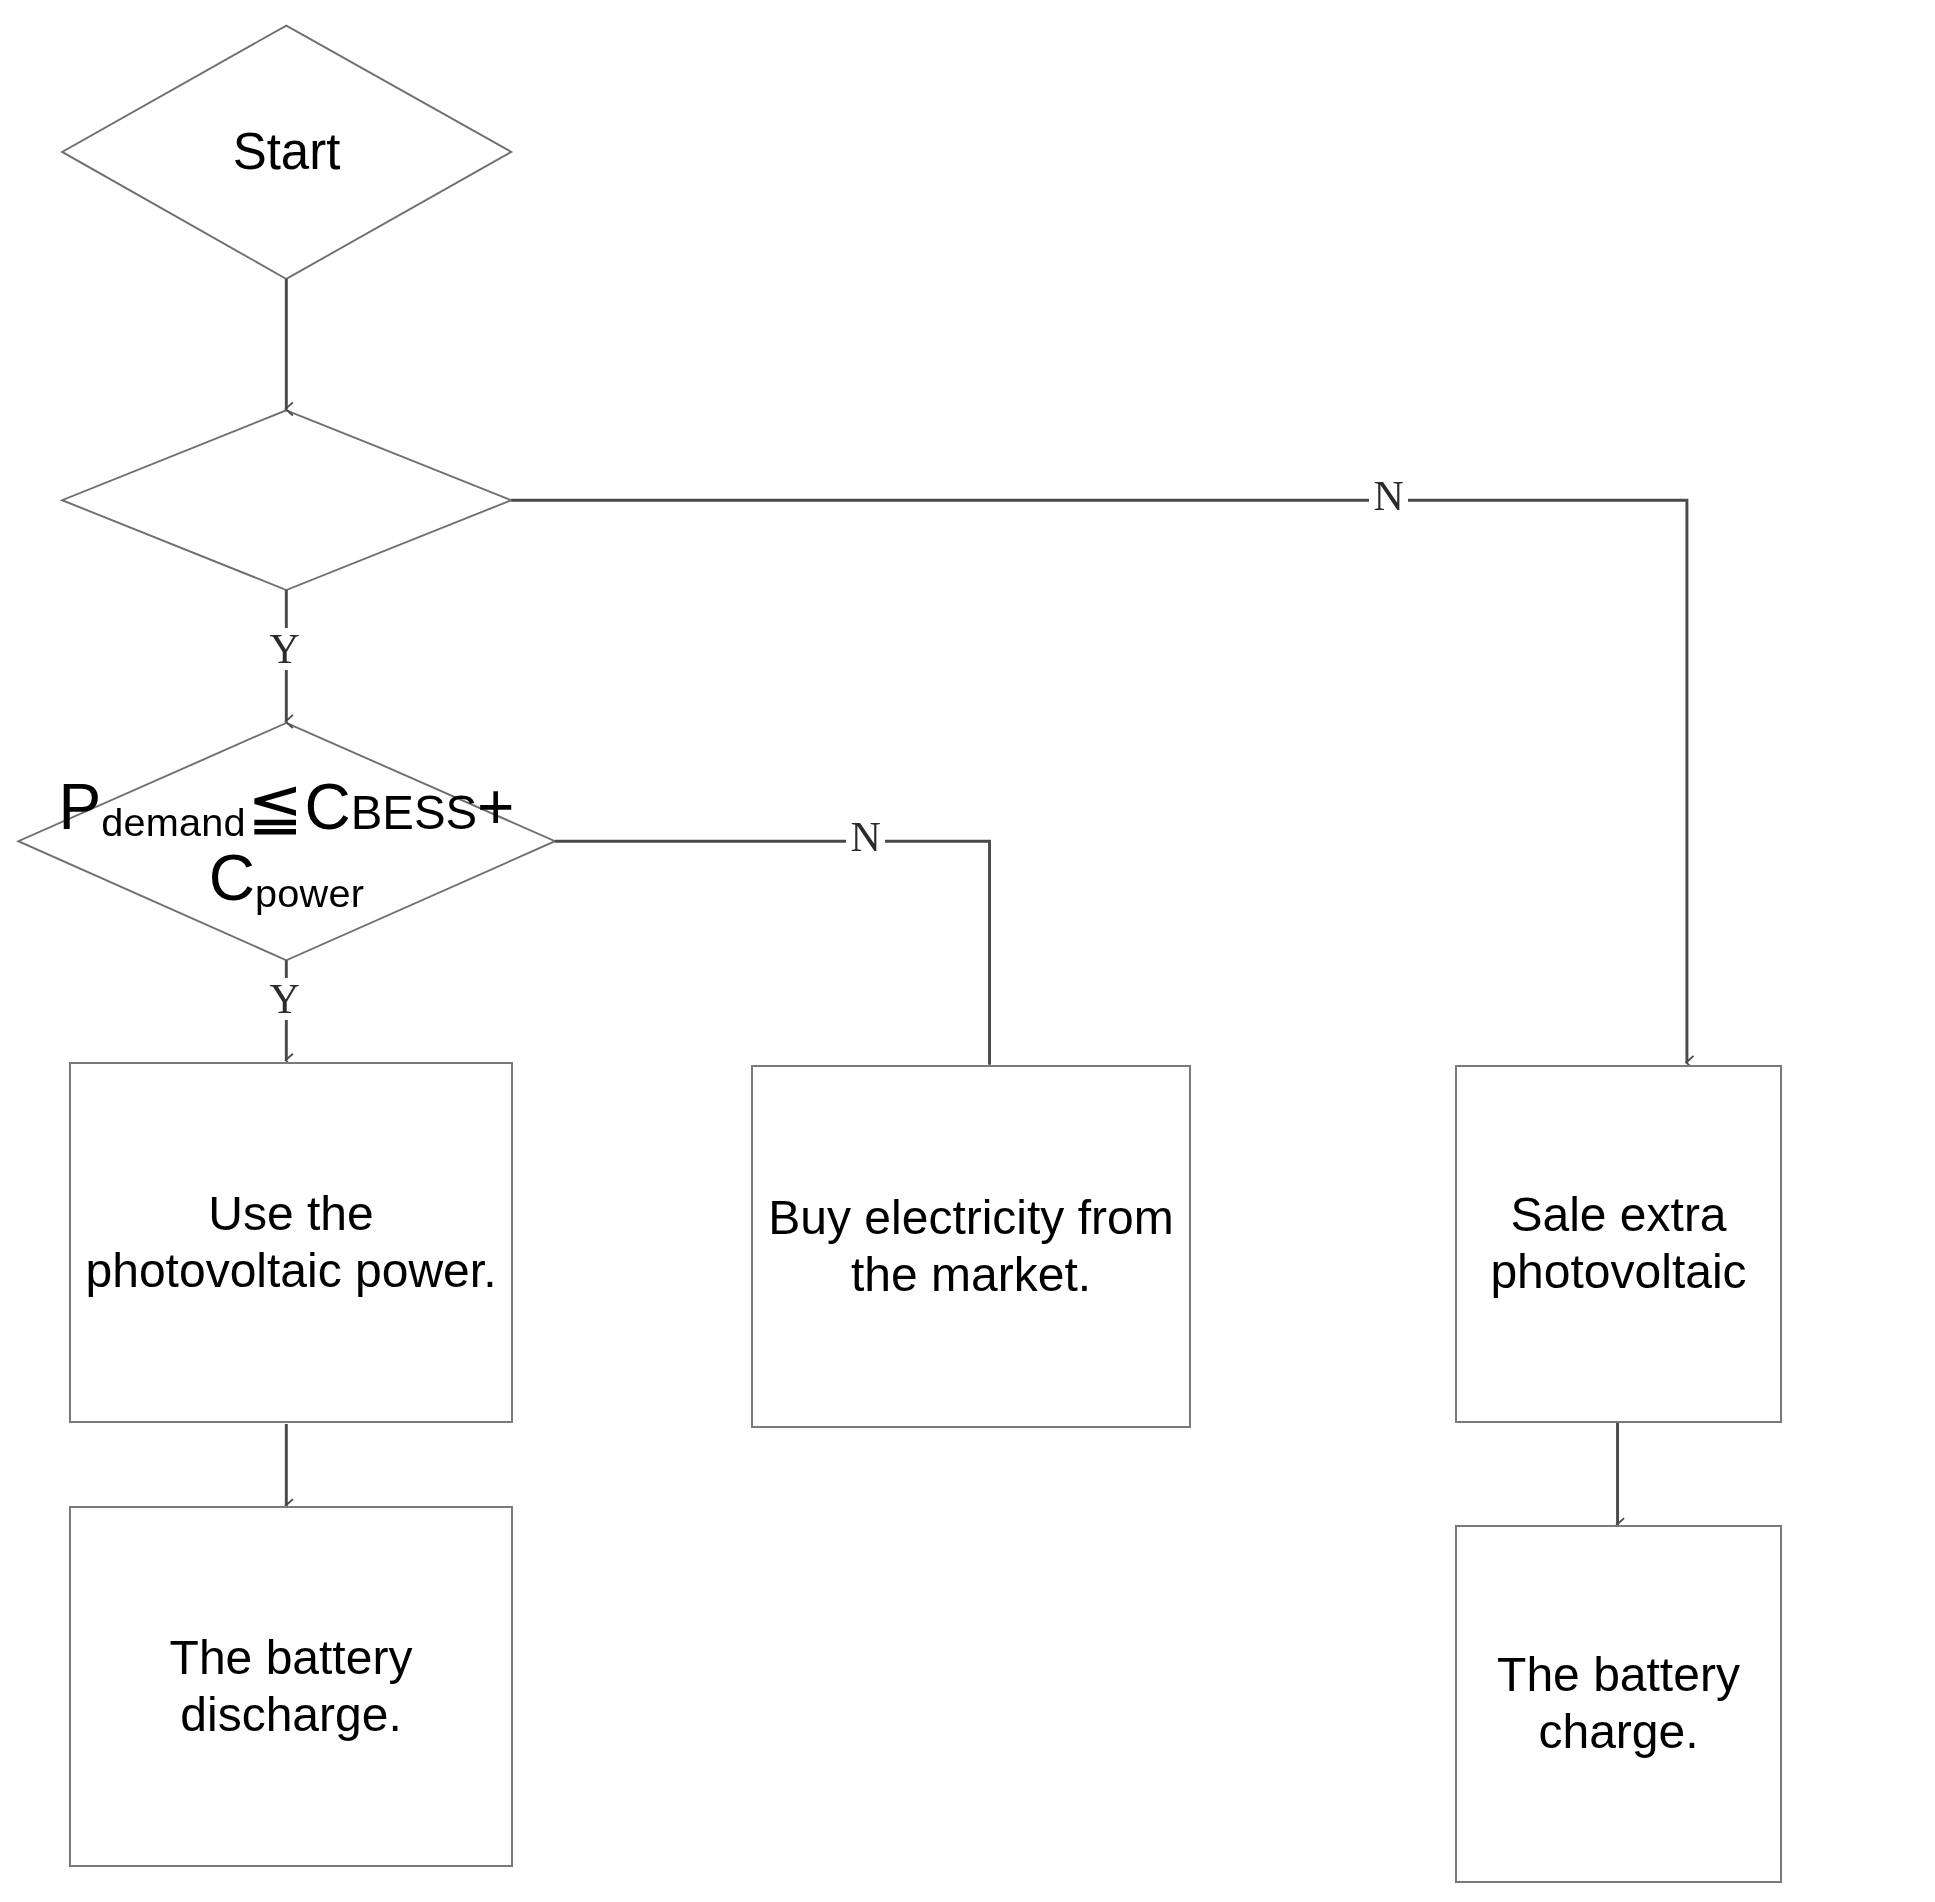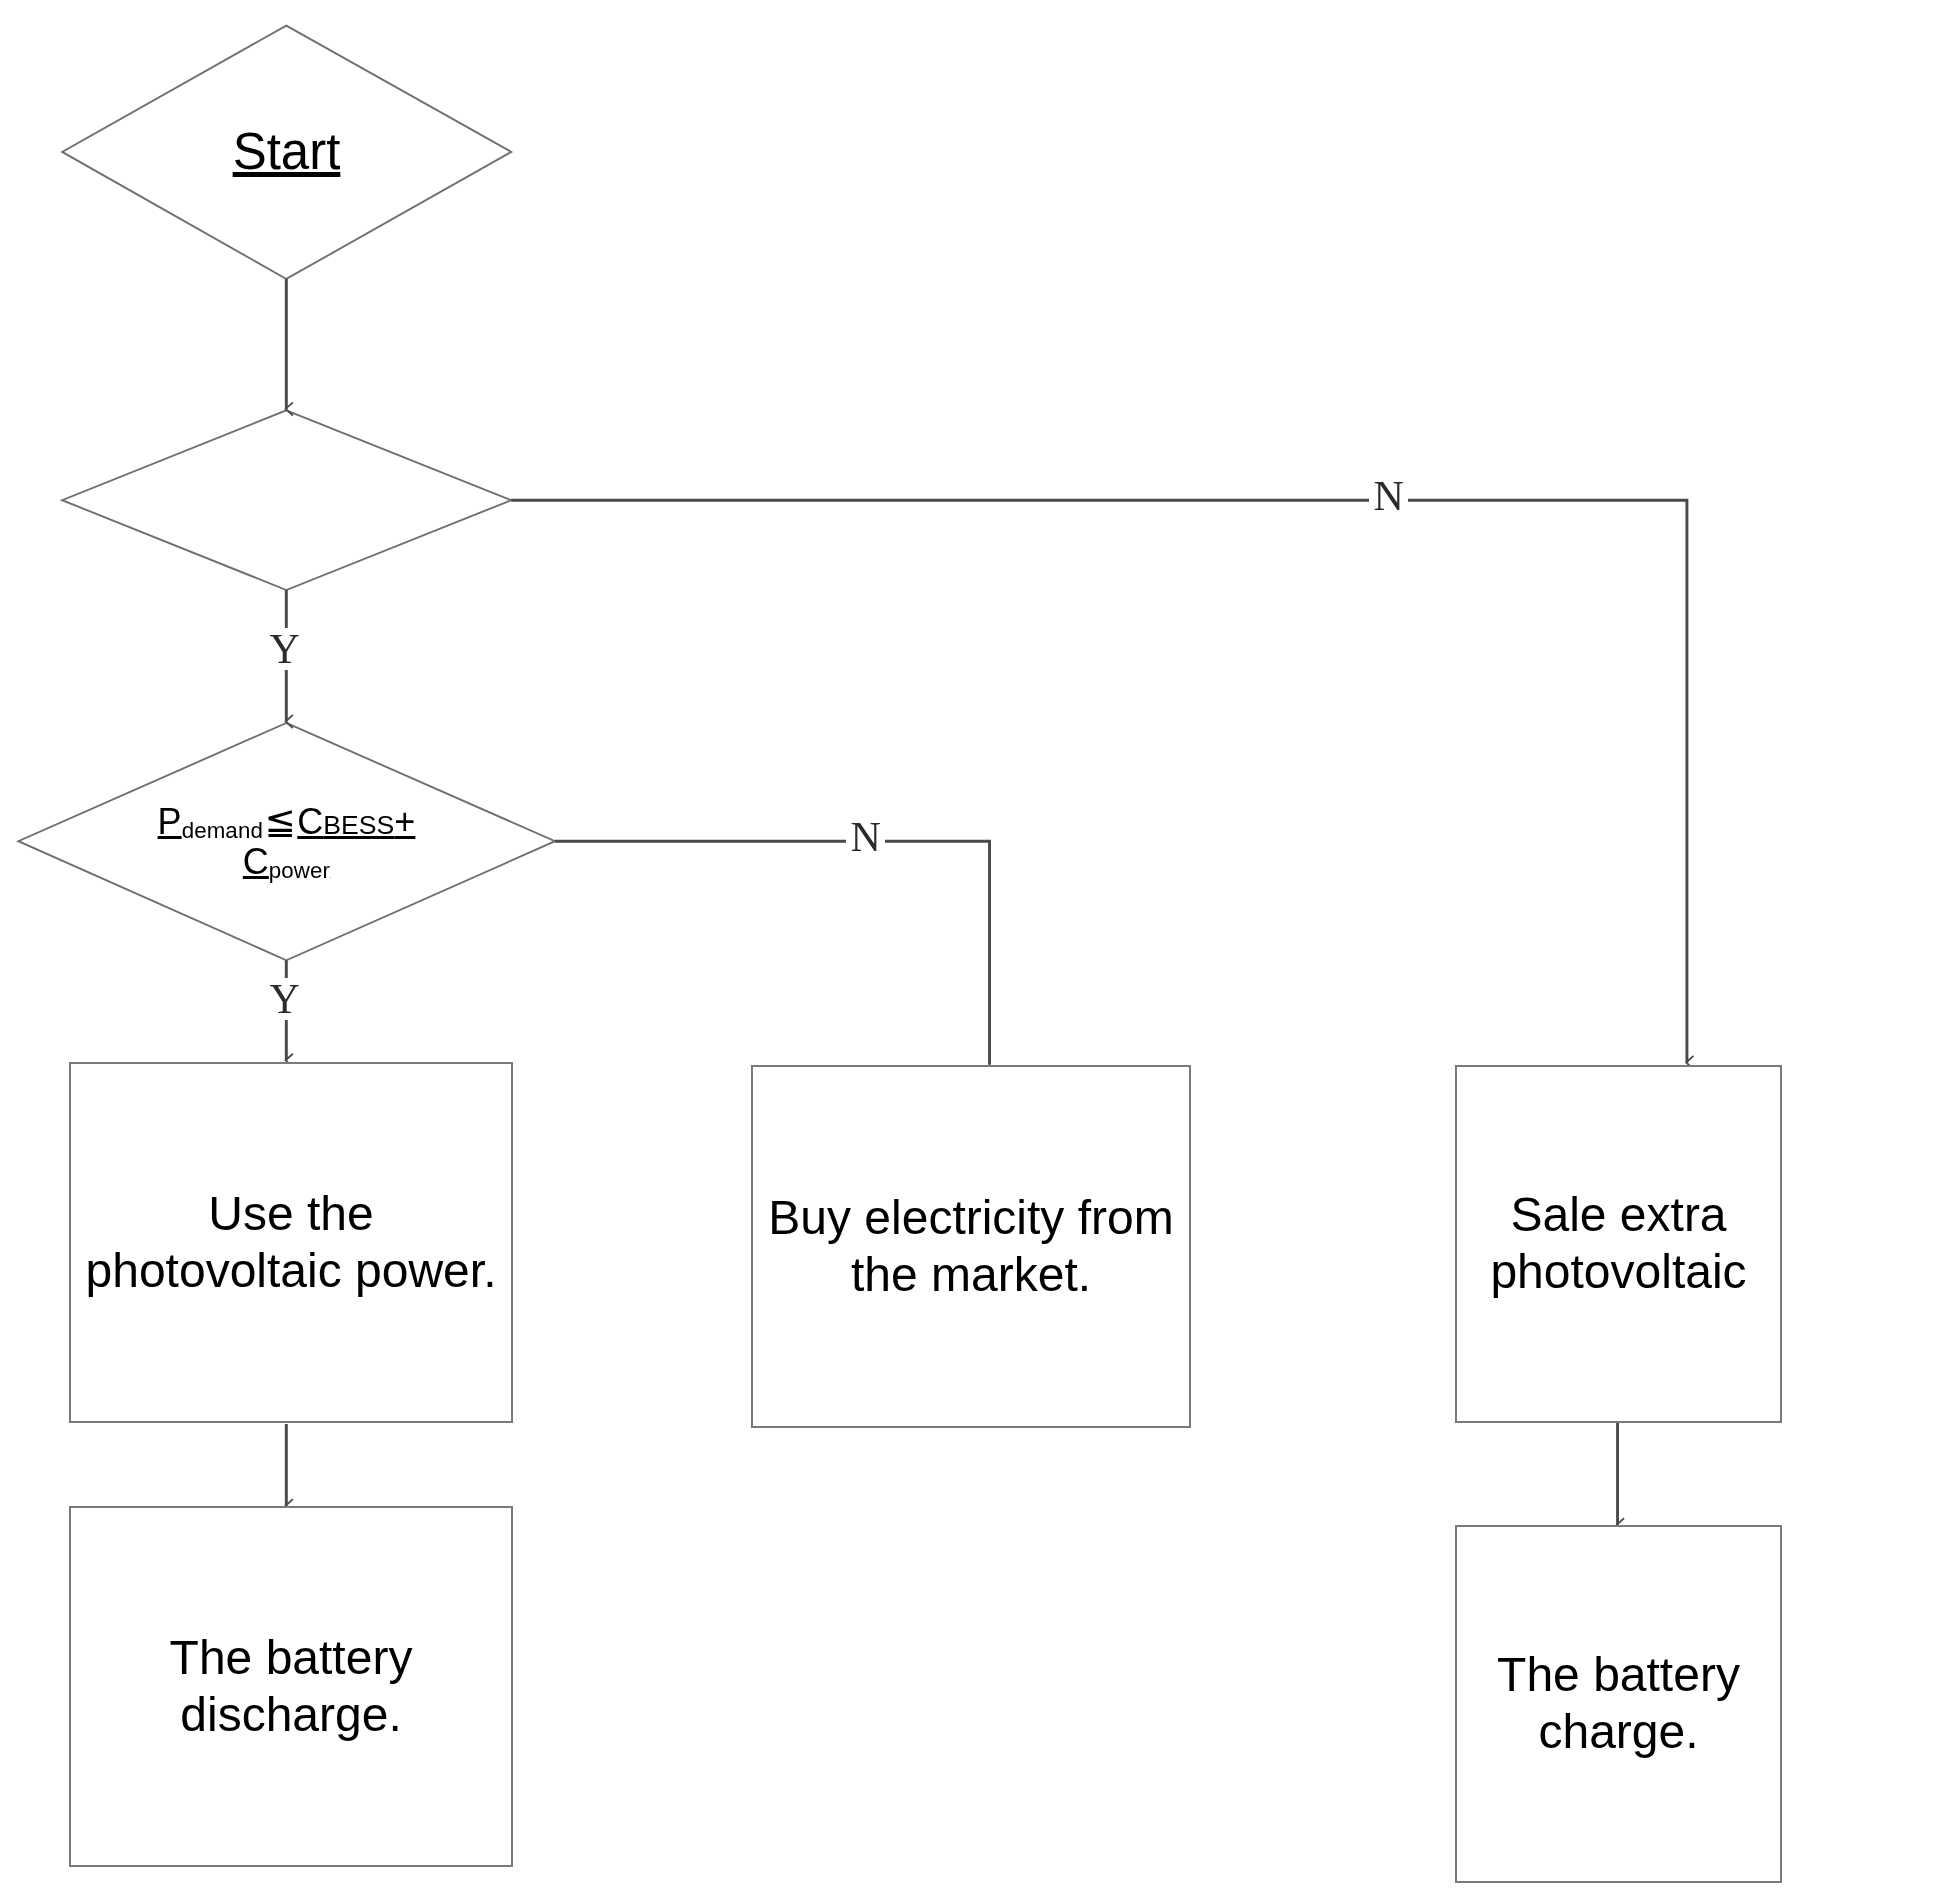--- a/index.html
+++ b/index.html
@@ -46,31 +46,30 @@
     color: #000000;
     padding: 0 13px;
   }
   
   .dia {
     display: flex;
     align-items: center;
     justify-content: center;
     text-align: center;
     pointer-events: none;
-    text-decoration: underline;
   }
   .dia .txt {
     font-family: "Liberation Sans", sans-serif;
     color: #000000;
     white-space: nowrap;
     line-height: 1.1;
   }
   .dia.start .txt { font-size: 51px; }
   .dia.d1 .txt    { font-size: 53px; }
-  .dia.d2 .txt    { font-size: 36px; white-space: normal; text-align: center; }
+  .dia.d2 .txt    { font-size: 64px; white-space: normal; text-align: center; }
 
   .sub {
     font-size: 0.62em;
     vertical-align: baseline;
     position: relative;
     top: 0.18em;
     letter-spacing: 0.005em;
   }
   .smallcap {
     font-size: 0.74em;

